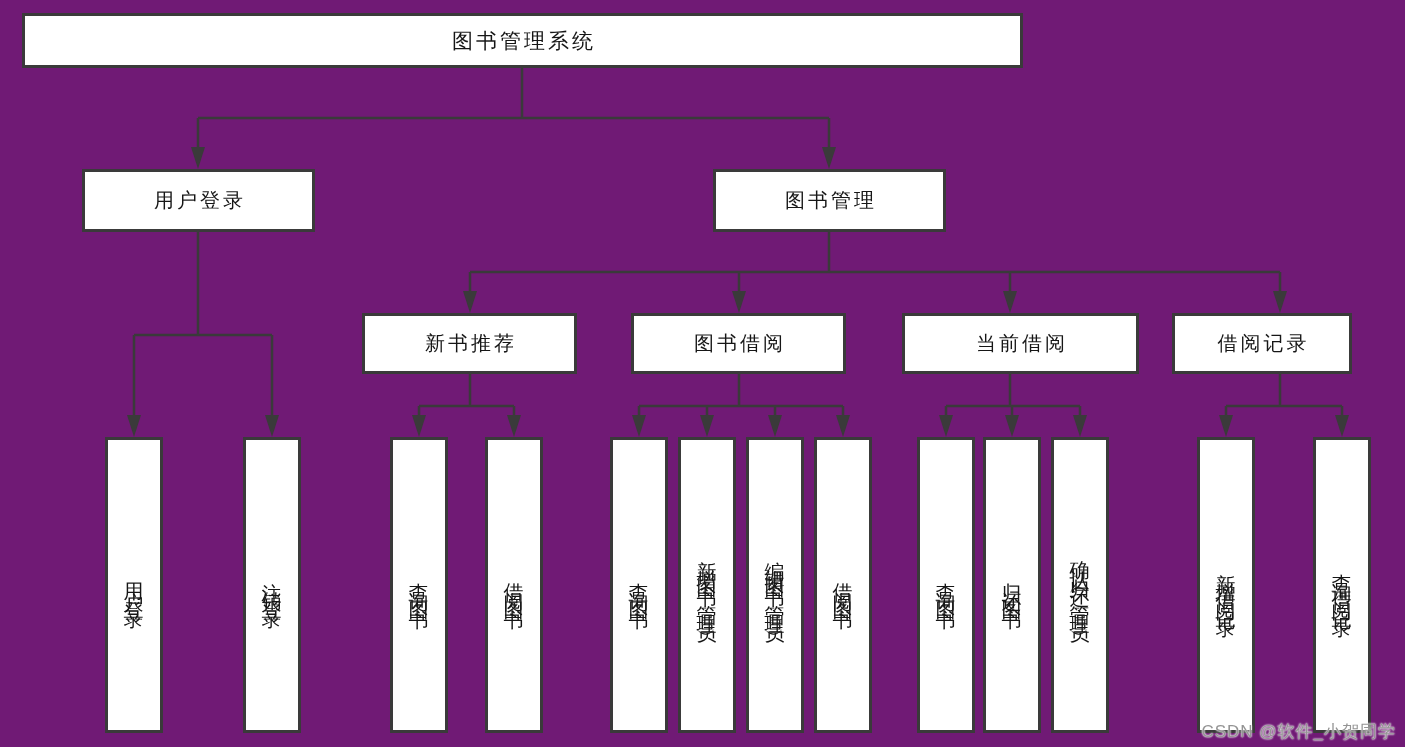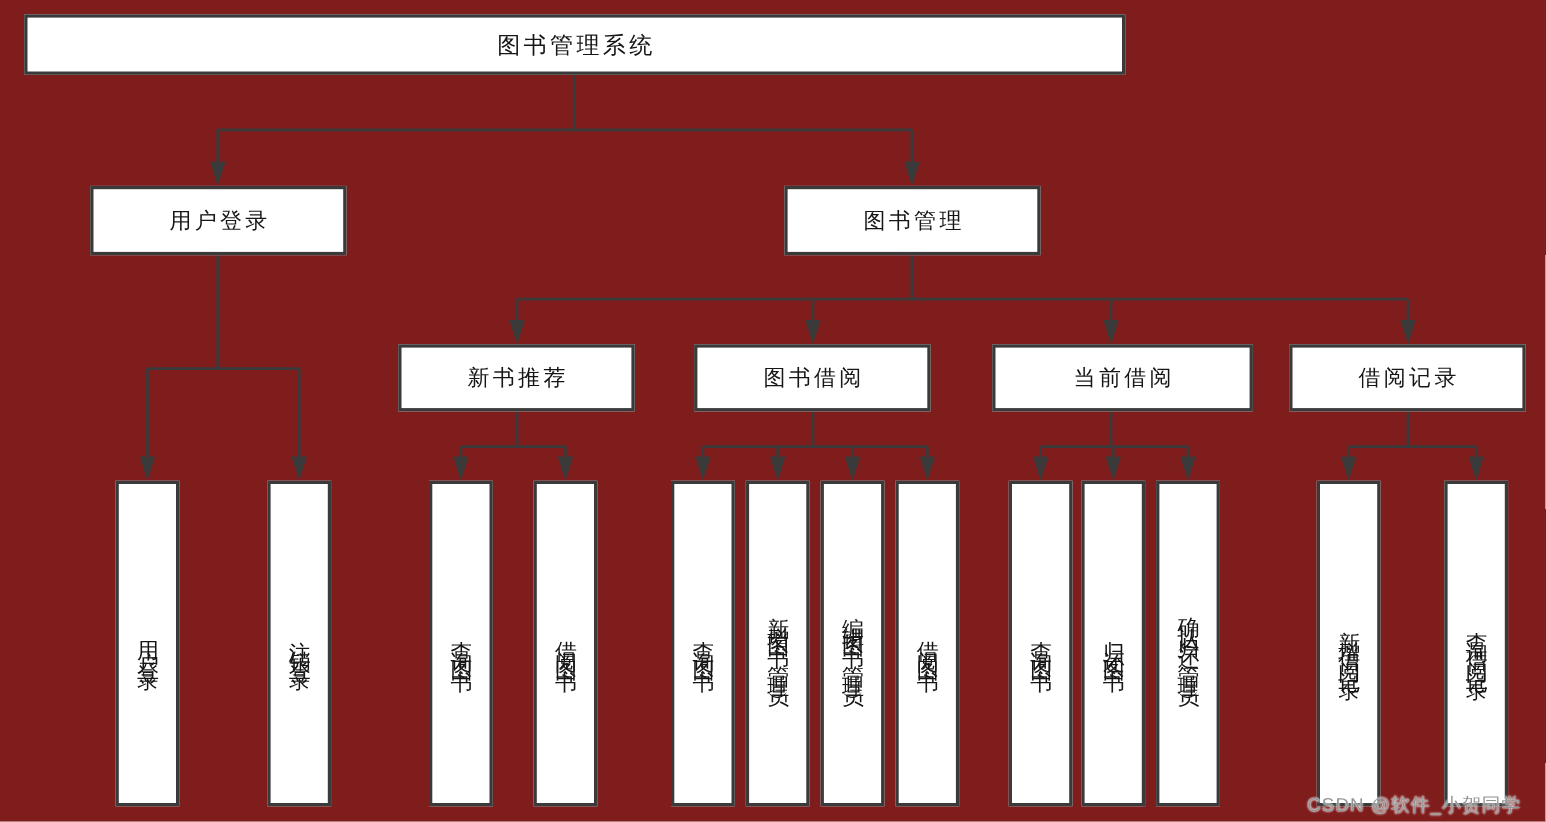--- a/index.html
+++ b/index.html
@@ -1,40 +1,40 @@
 <!DOCTYPE html>
 <html><head>
 <meta charset="utf-8">
 <style>
   html,body{margin:0;padding:0;background:#ffffff;}
   .canvas{
     position:relative;
     width:1405px;height:747px;
-    background:#7f1d1d;
+    background:#701a75;
     font-family:"Liberation Sans","DejaVu Sans",sans-serif;
     overflow:hidden;
   }
   .connectors{position:absolute;left:0;top:0;width:1405px;height:747px;z-index:1;}
   .connectors path{stroke:#3a3a3a;stroke-width:2.5;fill:none;}
   .connectors polygon{fill:#3a3a3a;stroke:none;}
   .box{
     position:absolute;box-sizing:border-box;z-index:2;
     background:#ffffff;border:3px solid #3a3a3a;
     display:flex;align-items:center;justify-content:center;
     color:#161616;
   }
   .box.h .label{font-size:20px;letter-spacing:3px;padding-left:3px;white-space:nowrap;}
   .box.title .label{font-size:21px;}
   .box.v .label{
     writing-mode:vertical-rl;
     font-size:20px;line-height:1;letter-spacing:9px;
     white-space:nowrap;
   }
   .watermark{
-    position:absolute;right:22px;bottom:4px;z-index:3;
+    position:absolute;right:9px;bottom:4px;z-index:3;
     font-size:17px;letter-spacing:1px;color:#949494;
     text-shadow:0 0 2px #ffffff,0 0 2px #ffffff;
     white-space:nowrap;
   }
 </style>
 </head>
 <body>
 
 <div class="canvas">
 
@@ -101,21 +101,21 @@
 
   <div class="box h" style="left:713px;top:169px;width:233px;height:63px;">
     <span class="label">图书管理</span>
   </div>
   <div class="box h" style="left:631px;top:313px;width:215px;height:61px;align-items:center;">
     <span class="label">图书借阅</span>
   </div>
   <div class="box h" style="left:902px;top:313px;width:237px;height:61px;">
     <span class="label">当前借阅</span>
   </div>
-  <div class="box h" style="left:1172px;top:313px;width:215px;height:61px;">
+  <div class="box h" style="left:1172px;top:313px;width:180px;height:61px;">
     <span class="label">借阅记录</span>
   </div>
 
   <div class="box v" style="left:105px;top:437px;width:58px;height:296px;">
     <span class="label">用户登录</span>
   </div>
   <div class="box v" style="left:243px;top:437px;width:58px;height:296px;">
     <span class="label">注销登录</span>
   </div>
 

